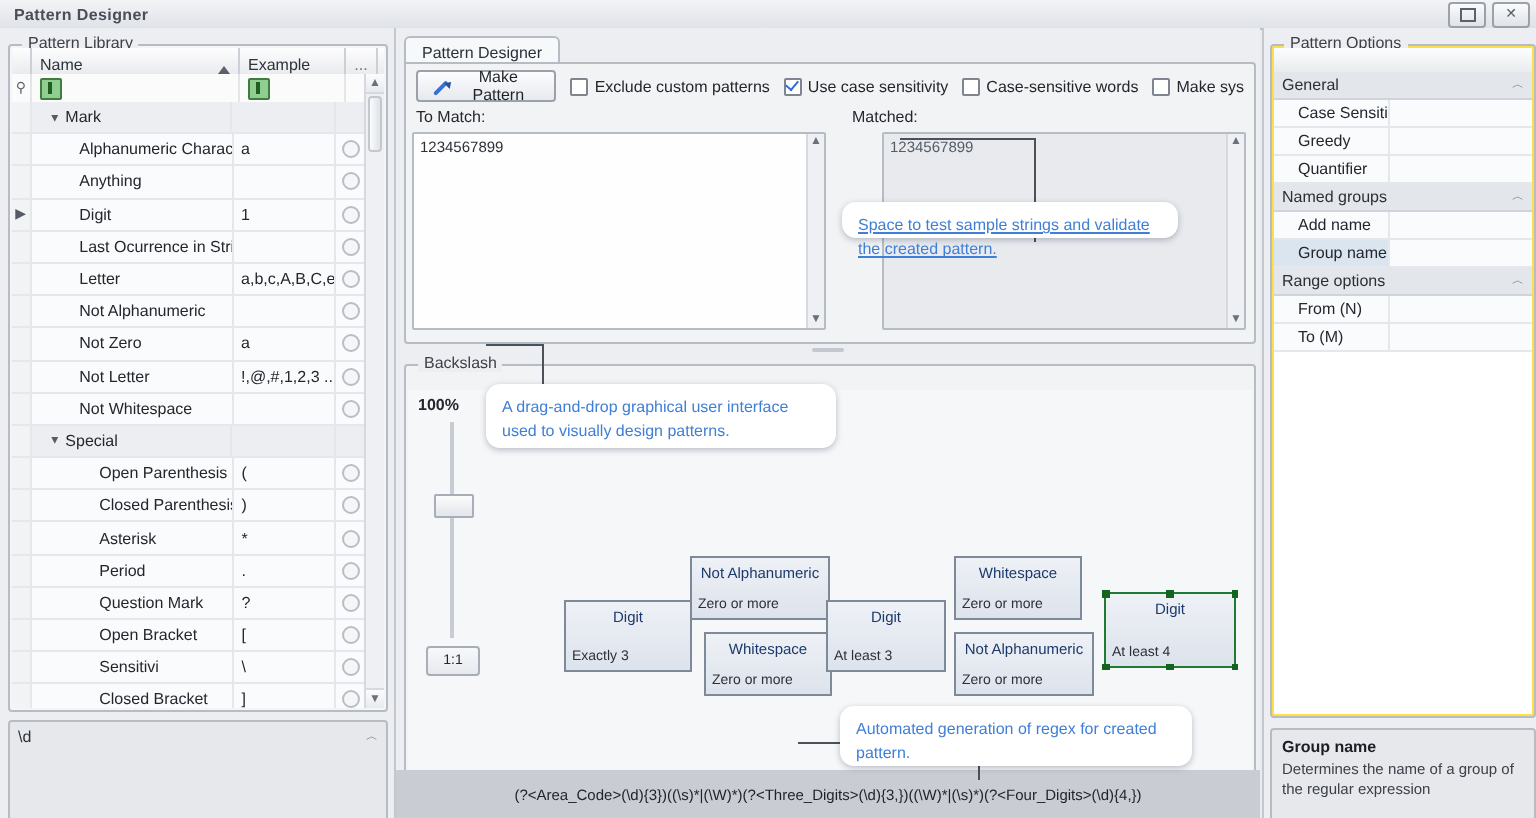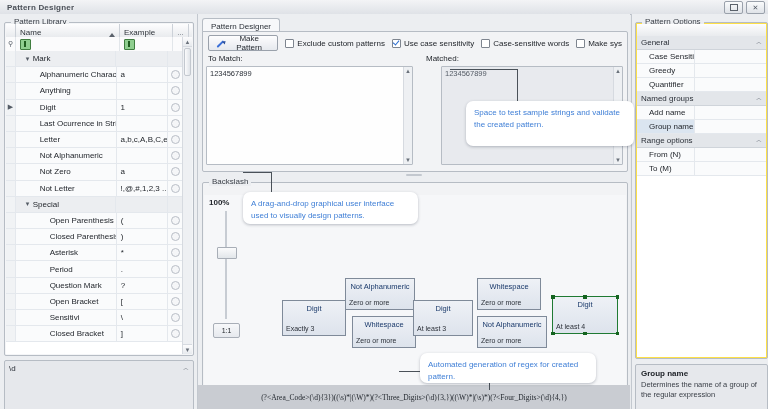--- a/index.html
+++ b/index.html
@@ -168,21 +168,21 @@
   .node.sel .hdl{position:absolute;width:3.5px;height:3.5px;background:#14631f;}
   .node.sel .hdl.tl{left:-2px;top:-2px;} .node.sel .hdl.tr{right:-2px;top:-2px;}
   .node.sel .hdl.bl{left:-2px;bottom:-2px;} .node.sel .hdl.br{right:-2px;bottom:-2px;}
   .node.sel .hdl.tm{left:50%;margin-left:-1.75px;top:-2px;} .node.sel .hdl.bm{left:50%;margin-left:-1.75px;bottom:-2px;}
 
   
   #regexbar{
     position:absolute;left:198px;top:385px;width:432px;height:24px;
     background:#c9ccd2;display:flex;align-items:center;justify-content:center;
   }
-  #regexbar .rx{font-size:7.5px;color:#1e232a;white-space:nowrap;font-family:Liberation Serif, serif;}
+  #regexbar .rx{font-size:7.5px;color:#1e232a;white-space:nowrap;}
 
   
   #right-panel{left:631px;top:14px;width:137px;height:395px;background:#eceef1;border-left:1px solid #c3c8cf;}
   #pattern-options{left:3px;top:8px;width:131px;height:335px;background:#fde047;}
   .po-head{position:absolute;left:1px;top:1px;right:1px;height:12px;background:linear-gradient(#fdfdfe,#e9ebee);border-bottom:1px solid #c3c8cf;}
   .po-rows{position:absolute;left:1px;top:13px;right:1px;bottom:1px;background:#fff;}
   .po-cat{
     display:flex;align-items:center;justify-content:space-between;height:13px;
     background:#e3e6ea;border-bottom:1px solid #cfd4da;padding:0 4px;
     font-size:8px;color:#2b3038;
@@ -353,20 +353,32 @@
               <span class="circ"></span>
             </div>
           </div>
           <div class="row">
             <div class="rc c0"></div>
             <div class="rc c1 indent2">
               <span>Not Letter</span>
             </div>
             <div class="rc c2">
               <span>!,@,#,1,2,3 ...</span>
+            </div>
+            <div class="rc c3">
+              <span class="circ"></span>
+            </div>
+          </div>
+          <div class="row">
+            <div class="rc c0"></div>
+            <div class="rc c1 indent2">
+              <span>Not Whitespace</span>
+            </div>
+            <div class="rc c2">
+              <span></span>
             </div>
             <div class="rc c3">
               <span class="circ"></span>
             </div>
           </div>
           <div class="row grouprow">
             <div class="rc c0"></div>
             <div class="rc c1 indent1">
               <span class="tw">▾</span>
               <span>Special</span>
@@ -649,21 +661,21 @@
     </div>
 
     <div class="grp" id="right-bottom">
       <div class="rb-title">Group name</div>
       <div class="rb-desc">Determines the name of a group of the regular expression</div>
     </div>
   </div>
 
   <div class="leader" style="left:517px;top:69px;width:1px;height:52px;border-left:1px solid #4a5159;"></div>
   <div class="leader" style="left:450px;top:69px;width:68px;height:1px;border-top:1px solid #4a5159;"></div>
-  <div class="callout" style="left:466px;top:101px;width:168px;height:45px;">
+  <div class="callout" style="left:421px;top:101px;width:168px;height:18px;text-decoration:underline;">
     <span>Space to test sample strings and validate the created pattern.</span>
   </div>
 
   <div class="leader" style="left:271px;top:172px;width:1px;height:22px;border-left:1px solid #4a5159;"></div>
   <div class="leader" style="left:243px;top:172px;width:29px;height:1px;border-top:1px solid #4a5159;"></div>
   <div class="callout" style="left:243px;top:192px;width:175px;height:32px;">
     <span>A drag-and-drop graphical user interface used to visually design patterns.</span>
   </div>
 
   <div class="leader" style="left:399px;top:371px;width:23px;height:1px;border-top:1px solid #4a5159;"></div>

